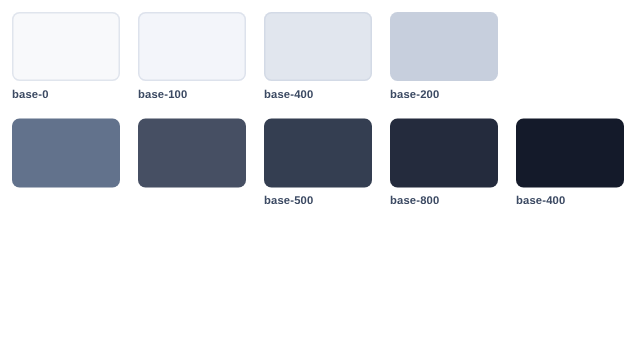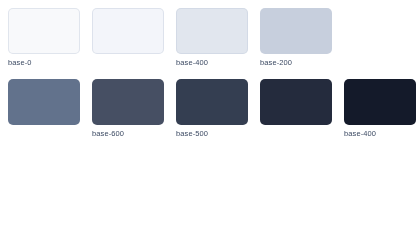--- a/index.html
+++ b/index.html
@@ -23,20 +23,21 @@
     display: flex;
     flex-direction: column;
     gap: 6px;
   }
 
   .swatch-row {
     display: flex;
     flex-direction: row;
     gap: 12px;
     height: 65px;
+    font-weight: bold;
   }
 
   .swatch-cell {
     width: 72px;
     display: flex;
     flex-direction: column;
     gap: 4px;
   }
 
   .swatch-chip {
@@ -64,45 +65,46 @@
 
 <div id="palette-root">
 
   <div class="swatch-row">
     <div class="swatch-cell">
       <div class="swatch-chip hairline" style="background-color: rgb(248, 249, 251);"></div>
       <div class="swatch-label">base-0</div>
     </div>
     <div class="swatch-cell">
       <div class="swatch-chip hairline" style="background-color: rgb(243, 245, 250);"></div>
+      <div class="swatch-label">base-100</div>
     </div>
     <div class="swatch-cell">
       <div class="swatch-chip hairline" style="background-color: rgb(225, 230, 238);"></div>
       <div class="swatch-label">base-400</div>
     </div>
     <div class="swatch-cell">
       <div class="swatch-chip" style="background-color: rgb(199, 207, 221);"></div>
       <div class="swatch-label">base-200</div>
     </div>
   </div>
 
   <div class="swatch-row">
     <div class="swatch-cell">
       <div class="swatch-chip" style="background-color: rgb(98, 114, 140);"></div>
     </div>
     <div class="swatch-cell">
       <div class="swatch-chip" style="background-color: rgb(70, 79, 99);"></div>
-      <div class="swatch-label">base-600</div>
     </div>
     <div class="swatch-cell">
       <div class="swatch-chip" style="background-color: rgb(52, 62, 81);"></div>
       <div class="swatch-label">base-500</div>
     </div>
     <div class="swatch-cell">
       <div class="swatch-chip" style="background-color: rgb(36, 43, 61);"></div>
+      <div class="swatch-label">base-800</div>
     </div>
     <div class="swatch-cell">
       <div class="swatch-chip" style="background-color: rgb(20, 26, 42);"></div>
       <div class="swatch-label">base-400</div>
     </div>
   </div>
 
 </div>
 
 </body></html>

